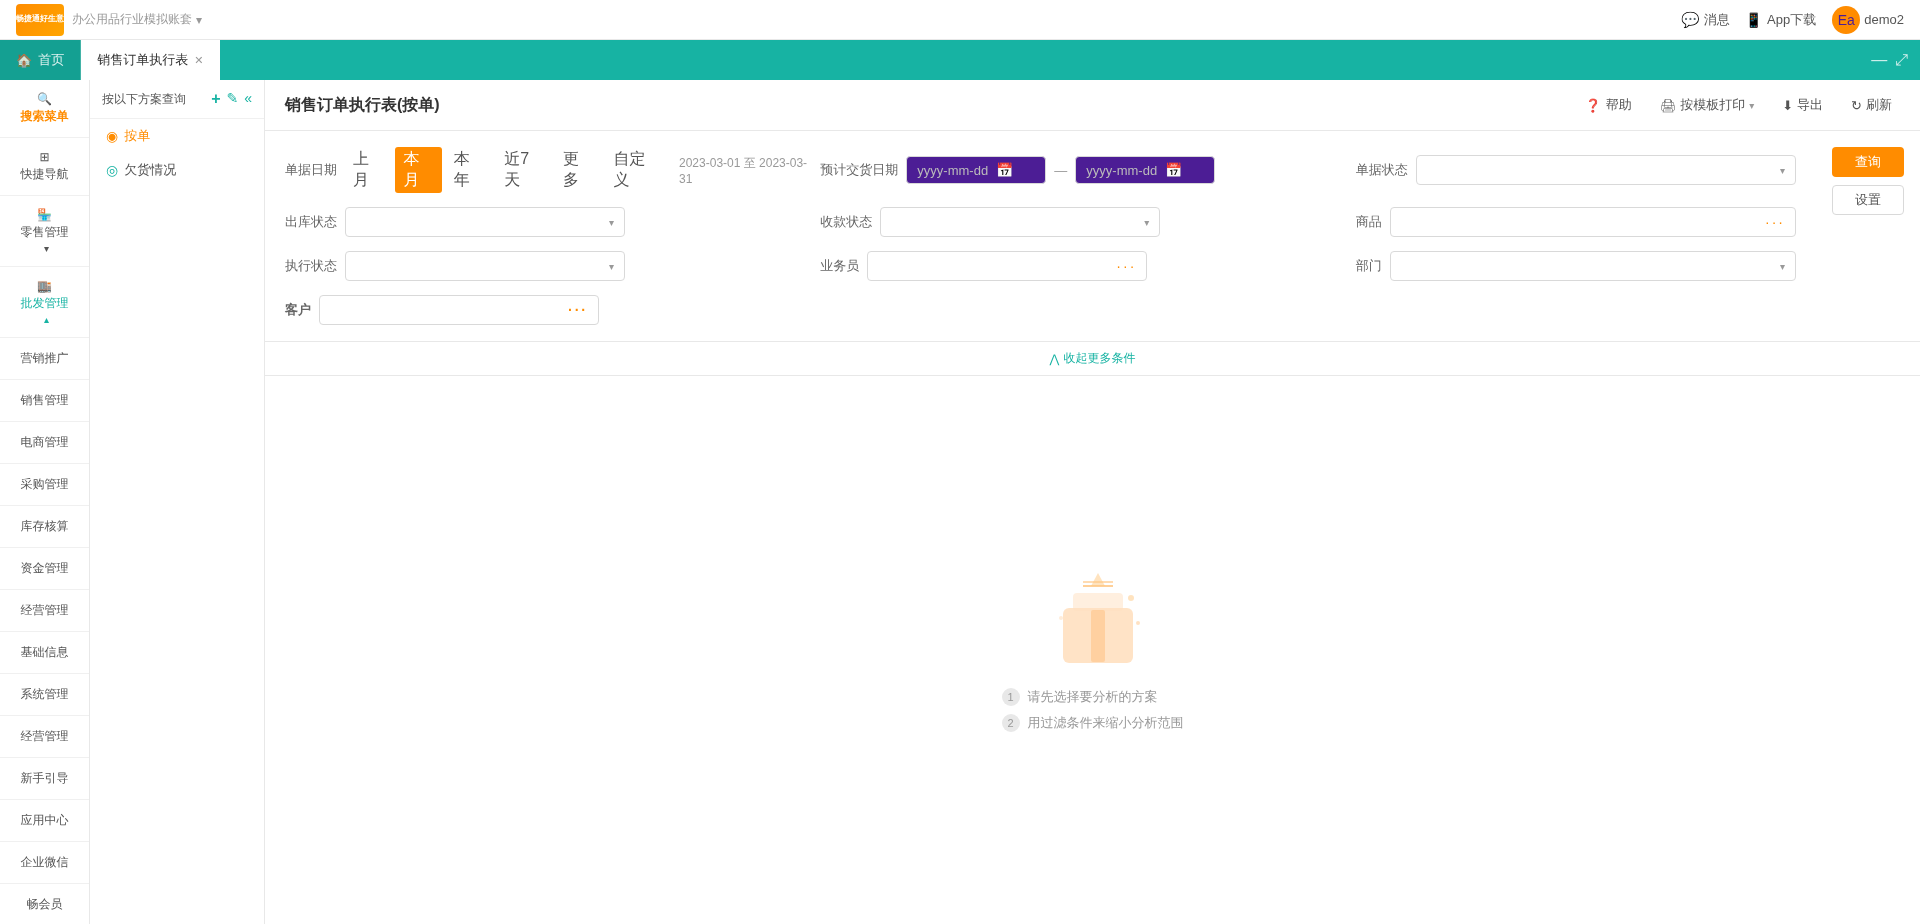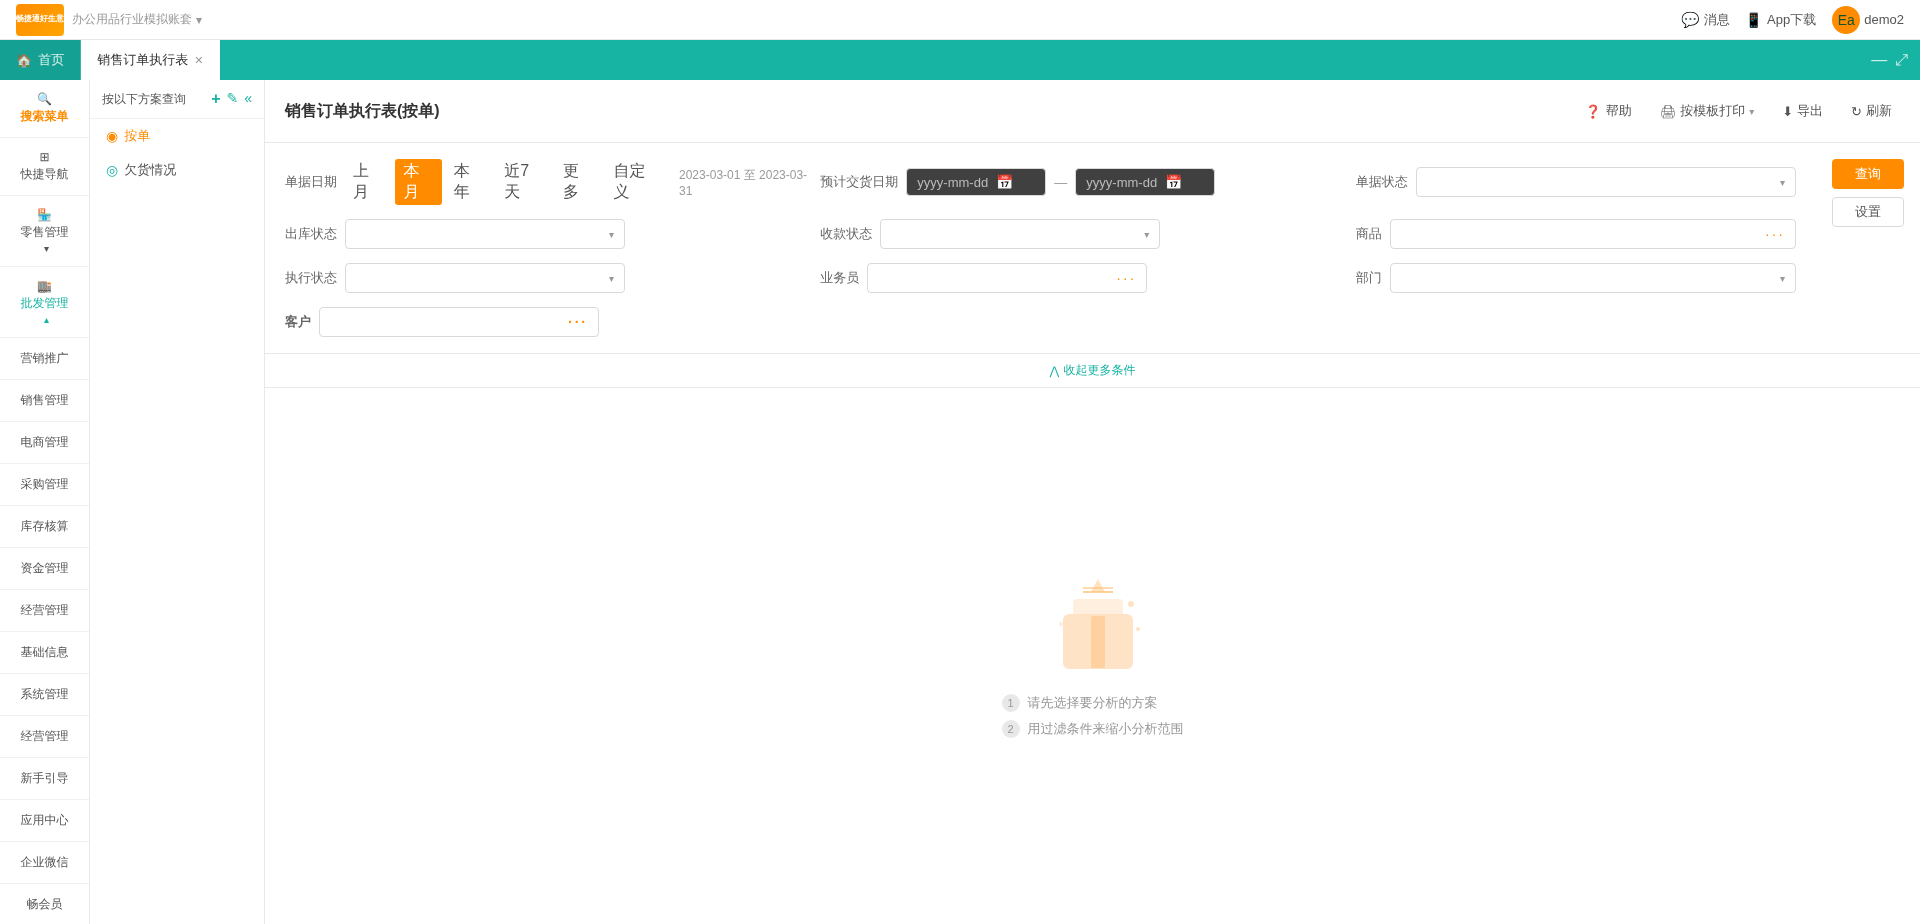--- a/index.html
+++ b/index.html
@@ -21,21 +21,21 @@
       width: 48px; height: 32px;
       background: linear-gradient(135deg, #ff8c00, #ffa500);
       border-radius: 4px;
       display: flex; align-items: center; justify-content: center;
       color: #fff; font-size: 10px; text-align: left; line-height: 1.2;
       font-weight: bold;
     }
     .topbar-breadcrumb { color: #999; font-size: 12px; display: flex; align-items: center; gap: 4px; }
     .topbar-right { display: flex; align-items: center; gap: 16px; font-size: 13px; color: #555; }
     .topbar-right-item { display: flex; align-items: center; gap: 4px; cursor: pointer; }
-    .avatar { width: 28px; height: 28px; border-radius: 50%; background: #ff8c00; display: flex; align-items: center; justify-content: center; color: #14532d; font-size: 12px; overflow: hidden; }
+    .avatar { width: 28px; height: 28px; border-radius: 50%; background: #ff8c00; display: flex; align-items: center; justify-content: center; color: #4c1d95; font-size: 12px; overflow: hidden; }
 
     
     .tabbar {
       background: #17b3a3;
       height: 40px;
       display: flex;
       align-items: center;
       padding: 0;
       flex-shrink: 0;
     }
@@ -119,21 +119,21 @@
     .content-area {
       flex: 1;
       overflow-y: auto;
       display: flex;
       flex-direction: column;
     }
 
     
     .page-header {
       background: #fff;
-      padding: 18px 20px;
+      padding: 12px 20px;
       display: flex;
       align-items: center;
       justify-content: space-between;
       border-bottom: 1px solid #e8e8e8;
       flex-shrink: 0;
     }
     .page-title { font-size: 16px; font-weight: bold; color: #333; }
     .page-header-actions { display: flex; align-items: center; gap: 12px; }
     .header-btn {
       display: flex; align-items: center; gap: 4px;
@@ -172,21 +172,21 @@
       display: flex;
       align-items: center;
       gap: 8px;
     }
     .date-input {
       border: 1px solid #d9d9d9;
       border-radius: 4px;
       padding: 5px 10px;
       font-size: 13px;
       color: #bbb;
-      background: #404040;
+      background: #4c1d95;
       display: flex;
       align-items: center;
       gap: 8px;
       min-width: 140px;
     }
     .date-icon { color: #ff8c00; font-size: 14px; }
     .dash { color: #999; }
 
     .collapse-bar {
       display: flex;

